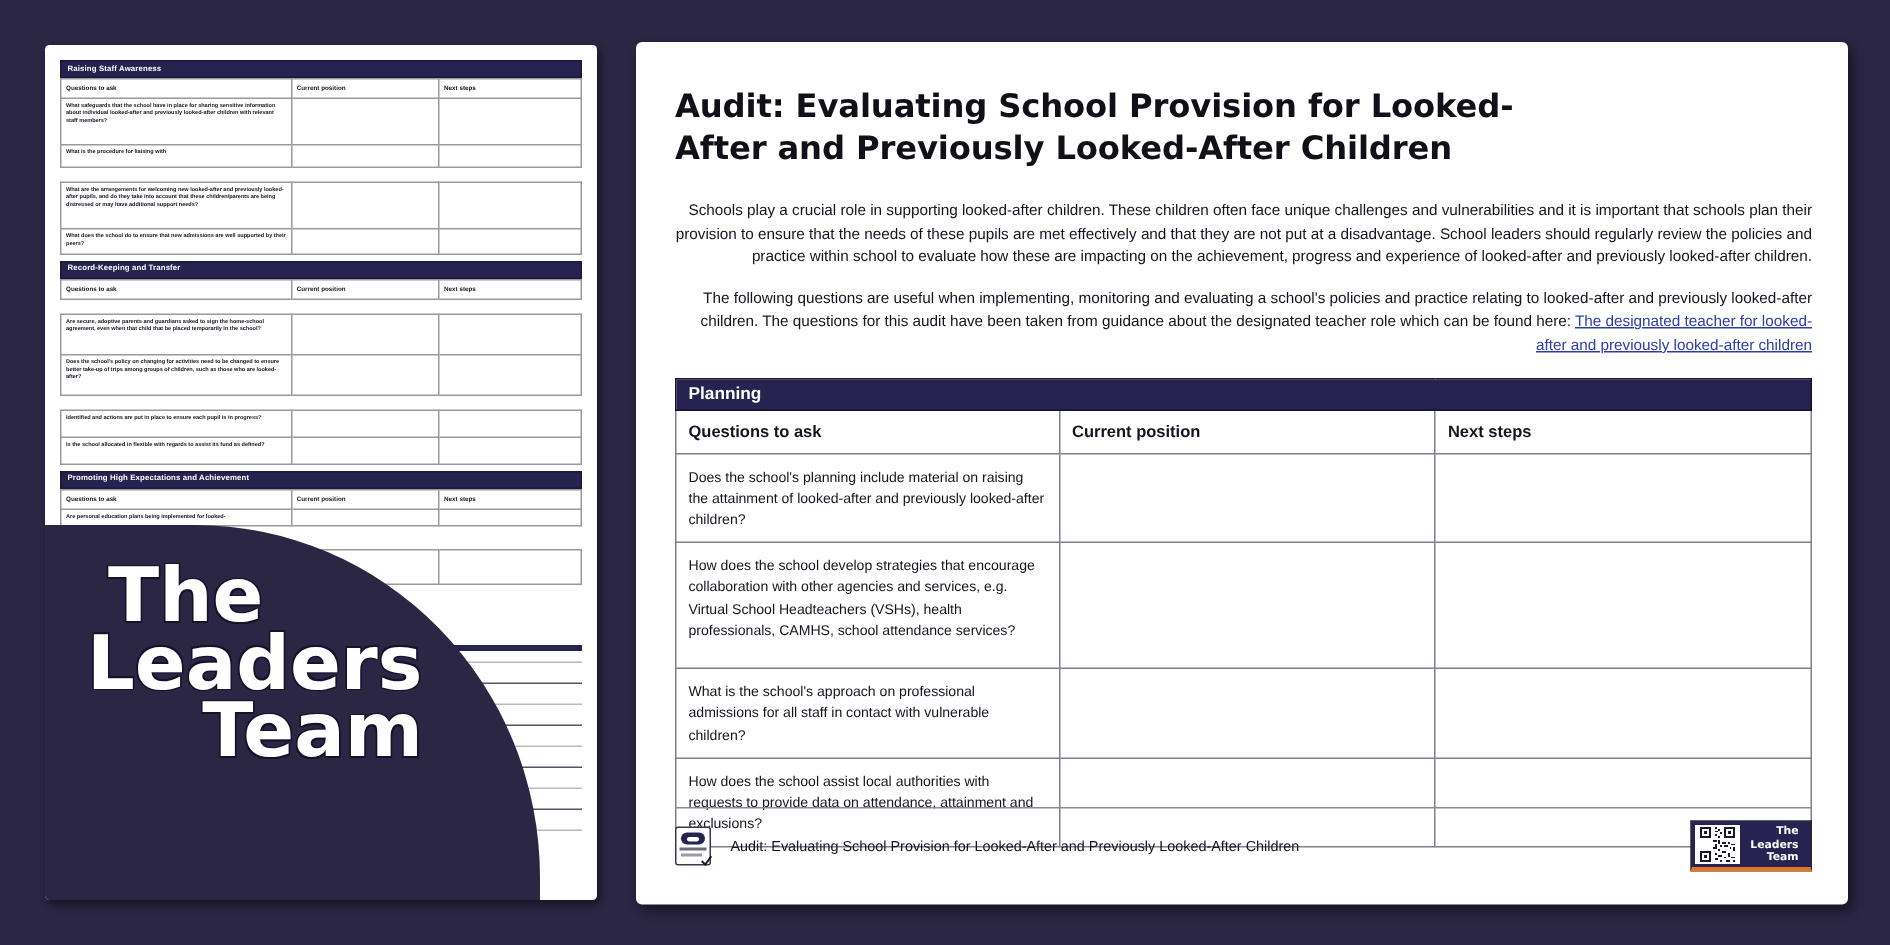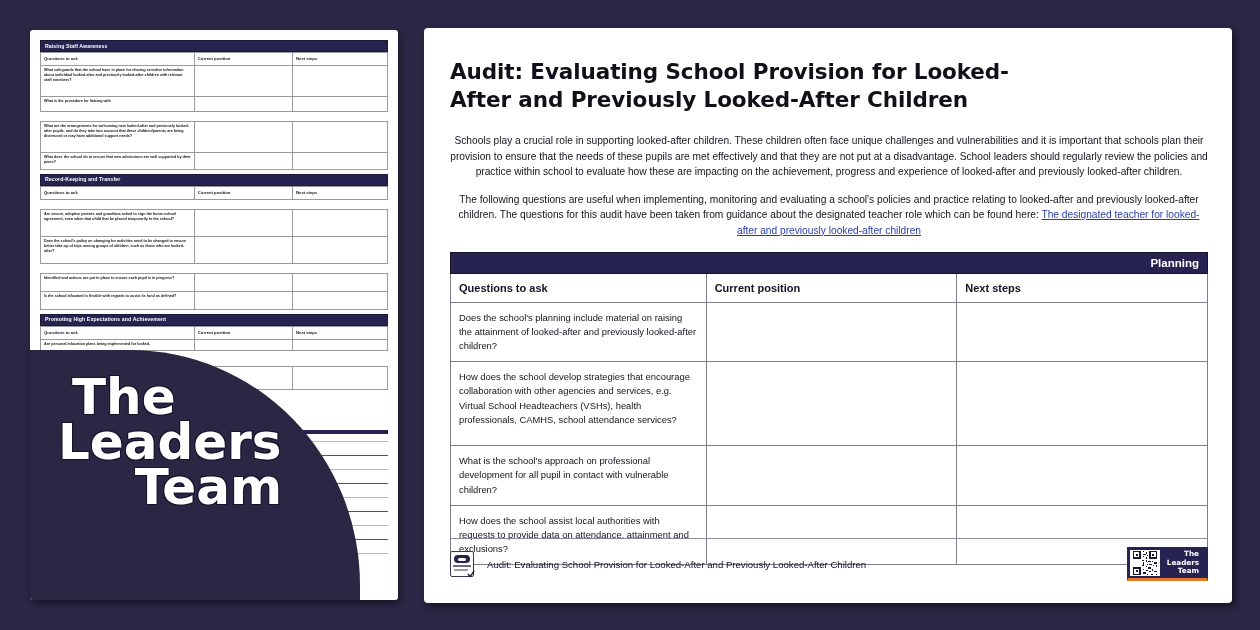--- a/index.html
+++ b/index.html
@@ -70,33 +70,33 @@
   h1.doc-title{
     margin:0 0 20px 0;
     font-size:21.5px;line-height:1.28;font-weight:bold;
     color:#111018;letter-spacing:-.1px;
     font-family:"DejaVu Sans", sans-serif;
     max-width:600px;
   }
   p.doc-p{
     margin:0 0 12px 0;
     font-size:10.2px;line-height:1.52;color:#15131f;
-    text-align:center;
+    text-align:right;
   }
   a.doc-link{color:#2b3ea8;text-decoration:underline;}
 
   
   .audit-table{
     width:100%;border-collapse:collapse;table-layout:fixed;
     margin-top:14px;border:1px solid #2a2644;
   }
   .audit-table .sec-head td{
     background:#262350;color:#ffffff;
     font-size:11.5px;font-weight:bold;
-    padding:4px 8px;border:1px solid #15132b;text-align:right;
+    padding:4px 8px;border:1px solid #15132b;
   }
   .audit-table th{
     text-align:left;font-size:11px;font-weight:bold;color:#15131f;
     padding:8px 8px;border:1px solid #7e7e8c;background:#fff;
   }
   .audit-table td.qcell{
     font-size:9.4px;line-height:1.5;color:#15131f;
     padding:8px 8px;border:1px solid #7e7e8c;vertical-align:top;
   }
   .audit-table td.fill{border:1px solid #7e7e8c;}
@@ -321,21 +321,21 @@
           <td class="qcell">Does the school's planning include material on raising the attainment of looked-after and previously looked-after children?</td>
           <td class="fill"></td>
           <td class="fill"></td>
         </tr>
         <tr class="r2">
           <td class="qcell">How does the school develop strategies that encourage collaboration with other agencies and services, e.g. Virtual School Headteachers (VSHs), health professionals, CAMHS, school attendance services?</td>
           <td class="fill"></td>
           <td class="fill"></td>
         </tr>
         <tr class="r3">
-          <td class="qcell">What is the school's approach on professional development for all pupil in contact with vulnerable children?</td>
+          <td class="qcell">What is the school's approach on professional admissions for all staff in contact with vulnerable children?</td>
           <td class="fill"></td>
           <td class="fill"></td>
         </tr>
         <tr class="r4">
           <td class="qcell">How does the school assist local authorities with requests to provide data on attendance, attainment and exclusions?</td>
           <td class="fill"></td>
           <td class="fill"></td>
         </tr>
       </tbody>
         </table>

